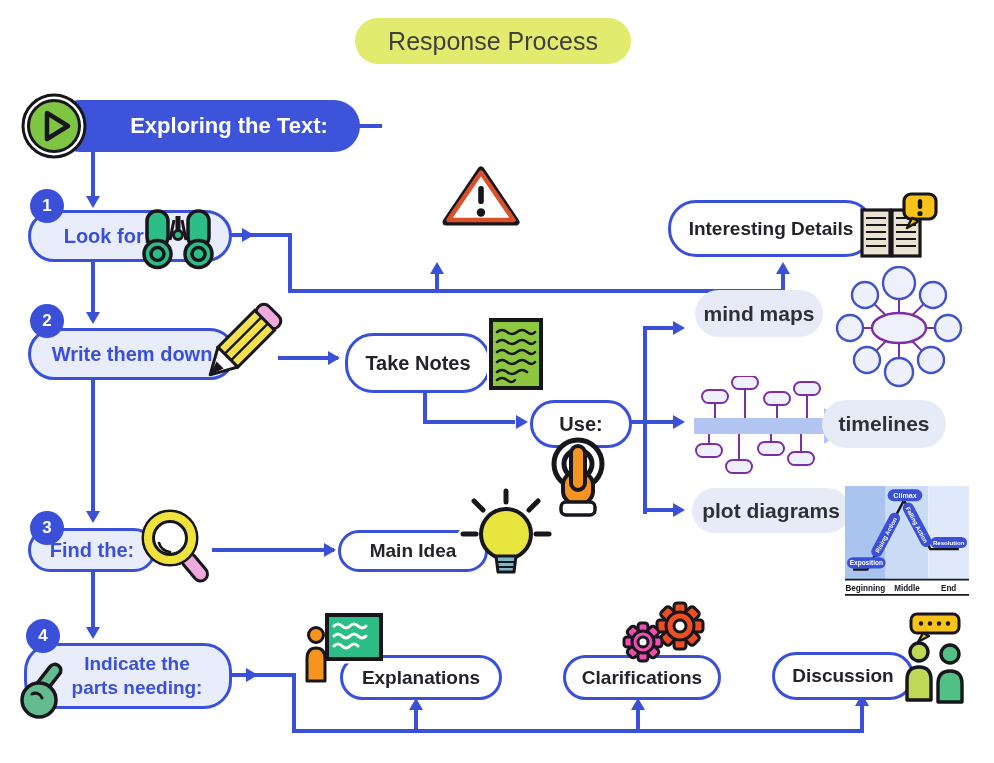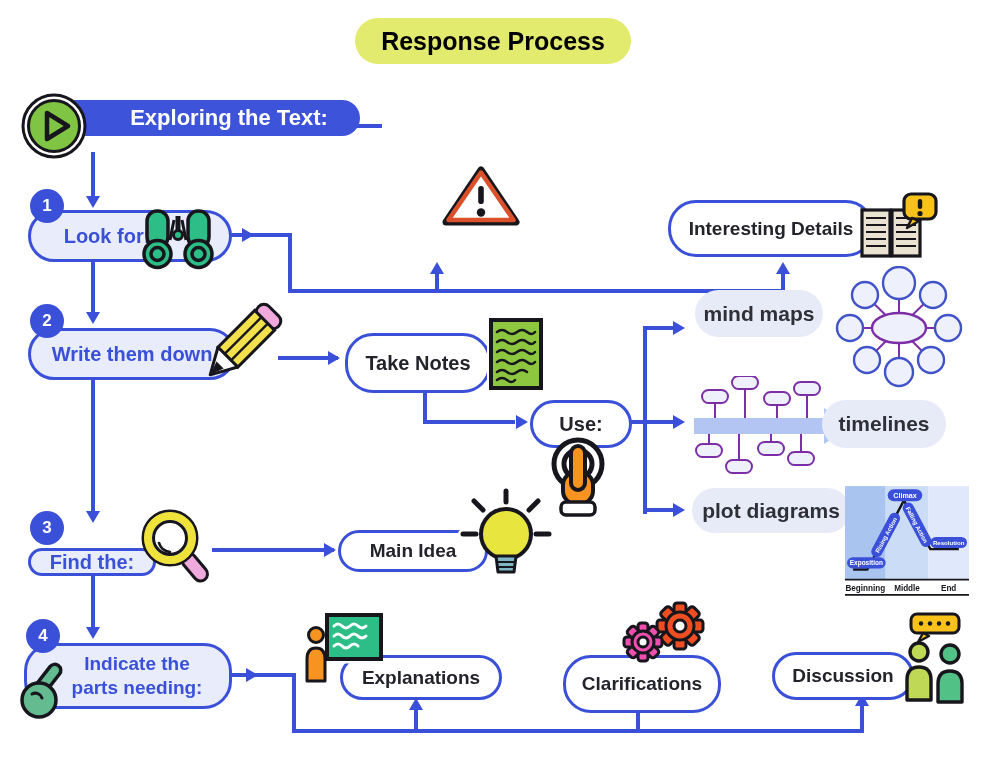--- a/index.html
+++ b/index.html
@@ -23,24 +23,24 @@
   .pill-light{background:var(--light-pill);border:3px solid var(--blue);color:var(--blue);font-size:20px;}
   .pill-soft{background:var(--soft-pill);border:none;color:#2F2F38;font-size:21px;}
 
   .badge{position:absolute;width:34px;height:34px;border-radius:50%;background:var(--blue);
          color:#fff;font-weight:bold;font-size:17px;display:flex;align-items:center;justify-content:center;z-index:5;}
 
   .icon{position:absolute;z-index:4;}
   .graphic{position:absolute;z-index:2;}
 
   #title-pill{left:355px;top:18px;width:276px;height:46px;background:#E3EB6F;border-radius:23px;
-              display:flex;align-items:center;justify-content:center;color:#000000;
-              font-size:25px;font-weight:bold;z-index:3;}
-
-  #header-pill{left:54px;top:100px;width:306px;height:36px;background:#3C53DA;border-radius:26px;
+              display:flex;align-items:center;justify-content:center;color:#404040;
+              font-size:25px;font-weight:normal;z-index:3;}
+
+  #header-pill{left:54px;top:100px;width:306px;height:52px;background:#3C53DA;border-radius:26px;
                display:flex;align-items:center;justify-content:center;padding-left:44px;
                color:#fff;font-size:22px;font-weight:bold;z-index:3;}
   #header-box{left:378px;top:100px;width:492px;height:52px;background:var(--box-bg);
               border:3px solid var(--blue);border-radius:26px;display:flex;align-items:center;
               justify-content:center;font-size:22px;font-weight:bold;z-index:3;white-space:pre;}
   #header-box .hl{color:var(--purple);}
   #header-box .rest{color:var(--blue);}
 
   #watermark{left:916px;top:765px;color:#8b5cf6;font-size:12px;font-weight:bold;z-index:3;margin-left:16px;}
 </style>
@@ -260,21 +260,21 @@
       </g>
       <rect x="84" y="50" width="36" height="11" rx="5.5" fill="#3A50D8"></rect>
       <text x="102" y="58" font-size="6" fill="#fff" text-anchor="middle">Resolution</text>
       <text x="20" y="103.5" font-size="8" fill="#16161C" text-anchor="middle">Beginning</text>
       <text x="61" y="103.5" font-size="8" fill="#16161C" text-anchor="middle">Middle</text>
       <text x="102" y="103.5" font-size="8" fill="#16161C" text-anchor="middle">End</text>
     </g>
   </svg>
 
   <div class="badge" style="left:30px;top:511px">3</div>
-  <div class="pill pill-light" style="left:28px;top:548px;width:128px;height:28px">
+  <div class="pill pill-light" style="left:28px;top:528px;width:128px;height:44px">
     <span>Find the:</span>
   </div>
   <svg class="icon" style="left:136px;top:502px" width="80" height="92" viewBox="0 0 80 92">
     <rect x="44" y="52" width="14" height="32" rx="7" fill="#EFA9DC" stroke="#16161C" stroke-width="3" transform="rotate(-40 51 56)"></rect>
     <circle cx="34" cy="36" r="27" fill="#fff" stroke="#16161C" stroke-width="3"></circle>
     <circle cx="34" cy="36" r="22" fill="#fff" stroke="#EFE23B" stroke-width="8"></circle>
     <circle cx="34" cy="36" r="16.5" fill="#fff" stroke="#16161C" stroke-width="3"></circle>
     <path d="M23 41 a13 13 0 0 0 11 9" fill="none" stroke="#16161C" stroke-width="2.6" stroke-linecap="round"></path>
   </svg>
   <div class="line" style="left:212px;top:548px;width:122px;height:4px"></div>
@@ -354,21 +354,21 @@
       <g fill="#EE4FAE" stroke="#16161C" stroke-width="3">
         <rect x="-5" y="-19" width="10" height="38" rx="3"></rect>
         <rect x="-5" y="-19" width="10" height="38" rx="3" transform="rotate(45)"></rect>
         <rect x="-5" y="-19" width="10" height="38" rx="3" transform="rotate(90)"></rect>
         <rect x="-5" y="-19" width="10" height="38" rx="3" transform="rotate(135)"></rect>
         <circle r="11"></circle>
       </g>
       <circle r="5" fill="#fff" stroke="#16161C" stroke-width="3"></circle>
     </g>
   </svg>
-  <div class="pill pill-white" style="left:563px;top:655px;width:158px;height:58px">
+  <div class="pill pill-white" style="left:563px;top:655px;width:158px;height:45px">
     <span>Clarifications</span>
   </div>
 
   <div class="pill pill-white" style="left:772px;top:652px;width:142px;height:48px">
     <span>Discussion</span>
   </div>
   <svg class="icon" style="left:898px;top:612px" width="72" height="92" viewBox="0 0 72 92">
     <rect x="13" y="2" width="48" height="19" rx="6" fill="#F8C21B" stroke="#16161C" stroke-width="3"></rect>
     <circle cx="23" cy="11.5" r="2.2" fill="#16161C"></circle>
       <circle cx="32" cy="11.5" r="2.2" fill="#16161C"></circle>

